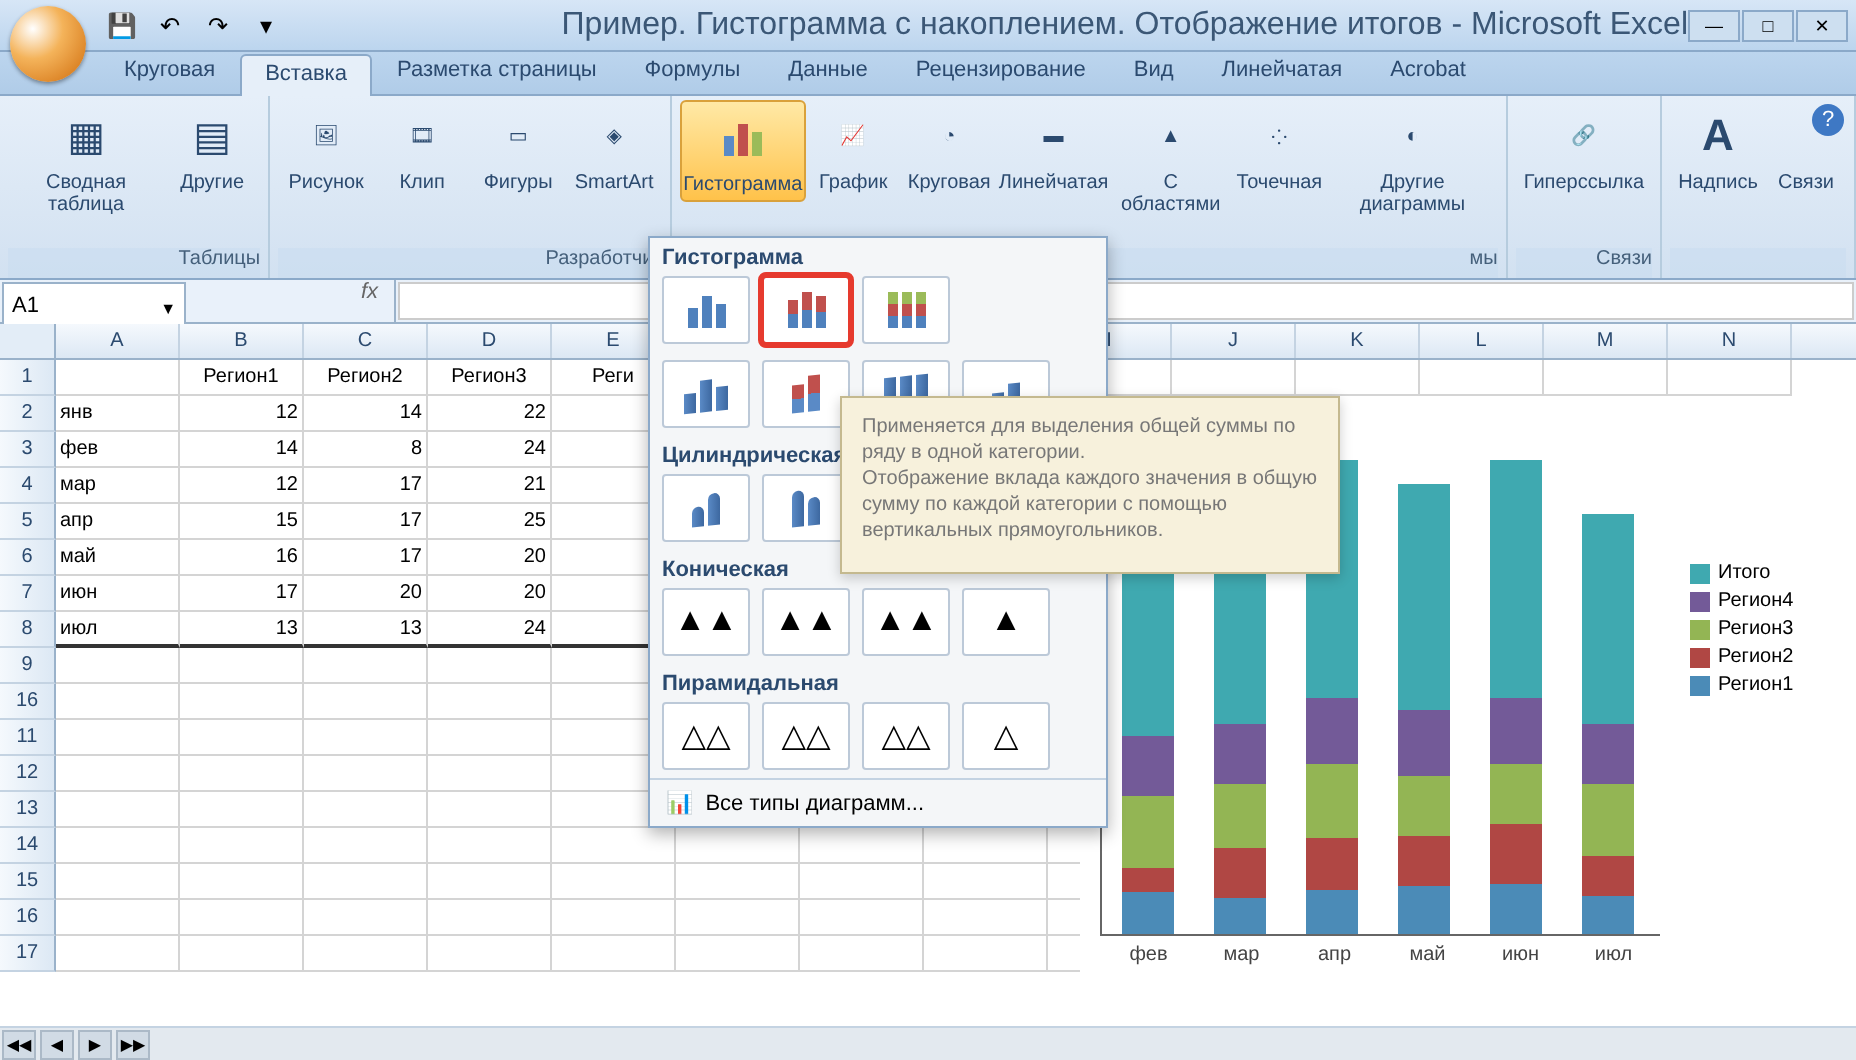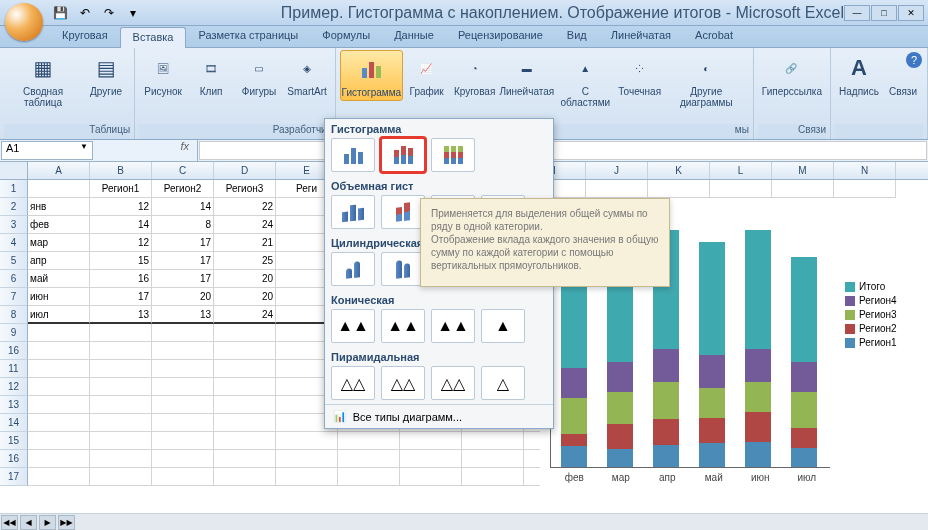--- a/index.html
+++ b/index.html
@@ -25,21 +25,21 @@
 .group-body { flex: 1; display: flex; align-items: flex-start; gap: 0; }
 .group-label { height: 15px; font-size: 10px; text-align: right; color: #45607b; background: rgba(200,220,240,.5); }
 .big-btn { display: flex; flex-direction: column; align-items: center; padding: 2px 4px; border-radius: 3px; cursor: pointer; font-size: 10px; color: #2b4a6f; text-align: center; min-width: 48px; }
 .big-btn.active { background: linear-gradient(#ffe9a6,#ffc24a); border: 1px solid #d9a13b; }
 .big-btn .icon { width: 32px; height: 32px; margin-bottom: 2px; display: flex; align-items: center; justify-content: center; }
 .big-btn .lbl { line-height: 11px; }
 .help-btn { position: absolute; right: 6px; top: 52px; width: 16px; height: 16px; border-radius: 50%; background: #3e78c4; color: #fff; font-size: 11px; display: flex; align-items: center; justify-content: center; cursor: pointer; }
 
 
 .fbar { height: 22px; display: flex; border-bottom: 1px solid #9ab2ca; background: #e9f1fa; align-items: stretch; }
-.namebox { width: 92px; background: #fff; border: 1px solid #9ab2ca; font-size: 11px; display: flex; align-items: flex-start; padding: 0 4px; justify-content: space-between; margin: 1px; }
+.namebox { width: 92px; background: #fff; border: 1px solid #9ab2ca; font-size: 11px; display: flex; align-items: flex-end; padding: 17px 4px; justify-content: space-between; margin: 1px; }
 .fx-cell { width: 104px; border-right: 1px solid #9ab2ca; display: flex; justify-content: flex-end; gap: 4px; padding-right: 8px; }
 .fx-label { font-style: italic; font-size: 11px; color: #666; }
 .formula-input { flex: 1; background: #fff; border: 1px solid #ccc; margin: 1px; }
 
 
 .grid-area { position: relative; height: 368px; overflow: hidden; }
 .cols { display: flex; height: 18px; background: linear-gradient(#f5f9fd,#dce8f4); border-bottom: 1px solid #9ab2ca; }
 .corner { width: 28px; border-right: 1px solid #9ab2ca; background: #e3edf7; }
 .col-h { width: 62px; border-right: 1px solid #c4d3e2; font-size: 10px; display: flex; align-items: center; justify-content: center; color: #2b4a6f; cursor: pointer; }
 .rows-container { display: flex; }
@@ -657,21 +657,20 @@
       <div class="gallery-item">
           <div class="icon-bar full">
             <span></span>
             <span></span>
             <span></span>
           </div>
         </div>
     </div>
   </div>
   <div class="gallery-section">
-    <div class="gallery-title">Объемная гист</div>
     <div class="gallery-row">
       <div class="gallery-item">
           <div class="icon-3d">
             <span style="height:10px"></span>
             <span style="height:16px"></span>
             <span style="height:12px"></span>
           </div>
         </div>
       <div class="gallery-item">
           <div class="icon-3d">

